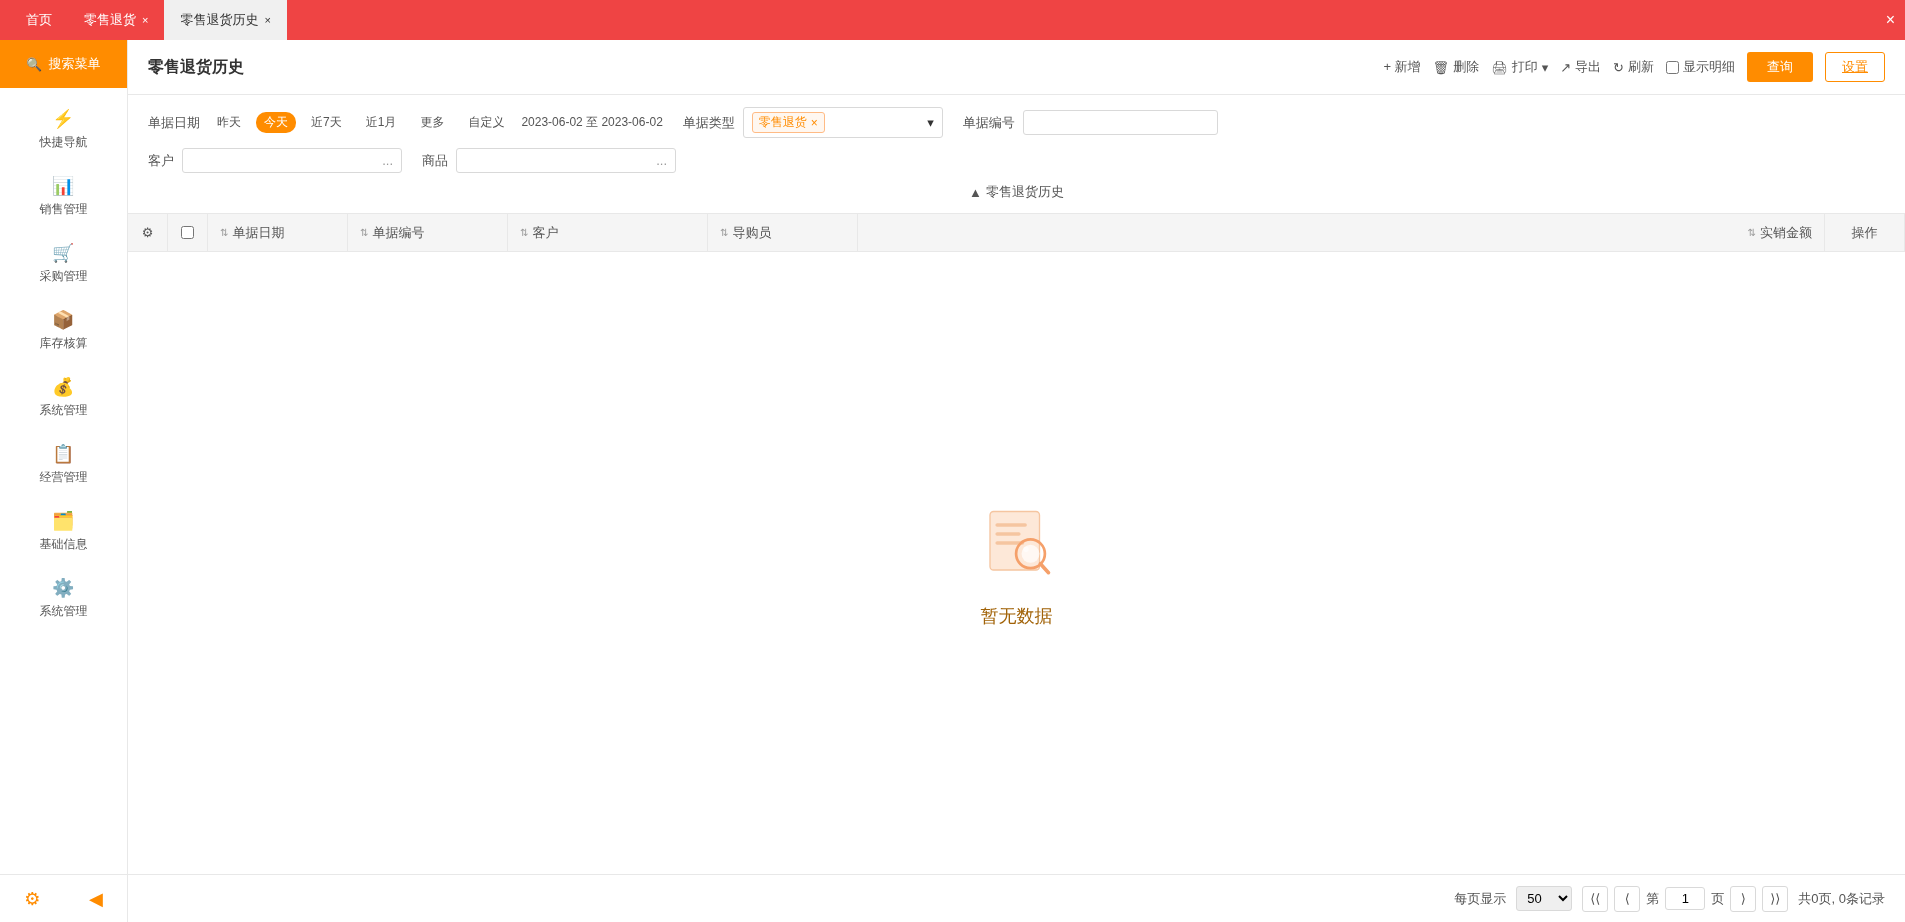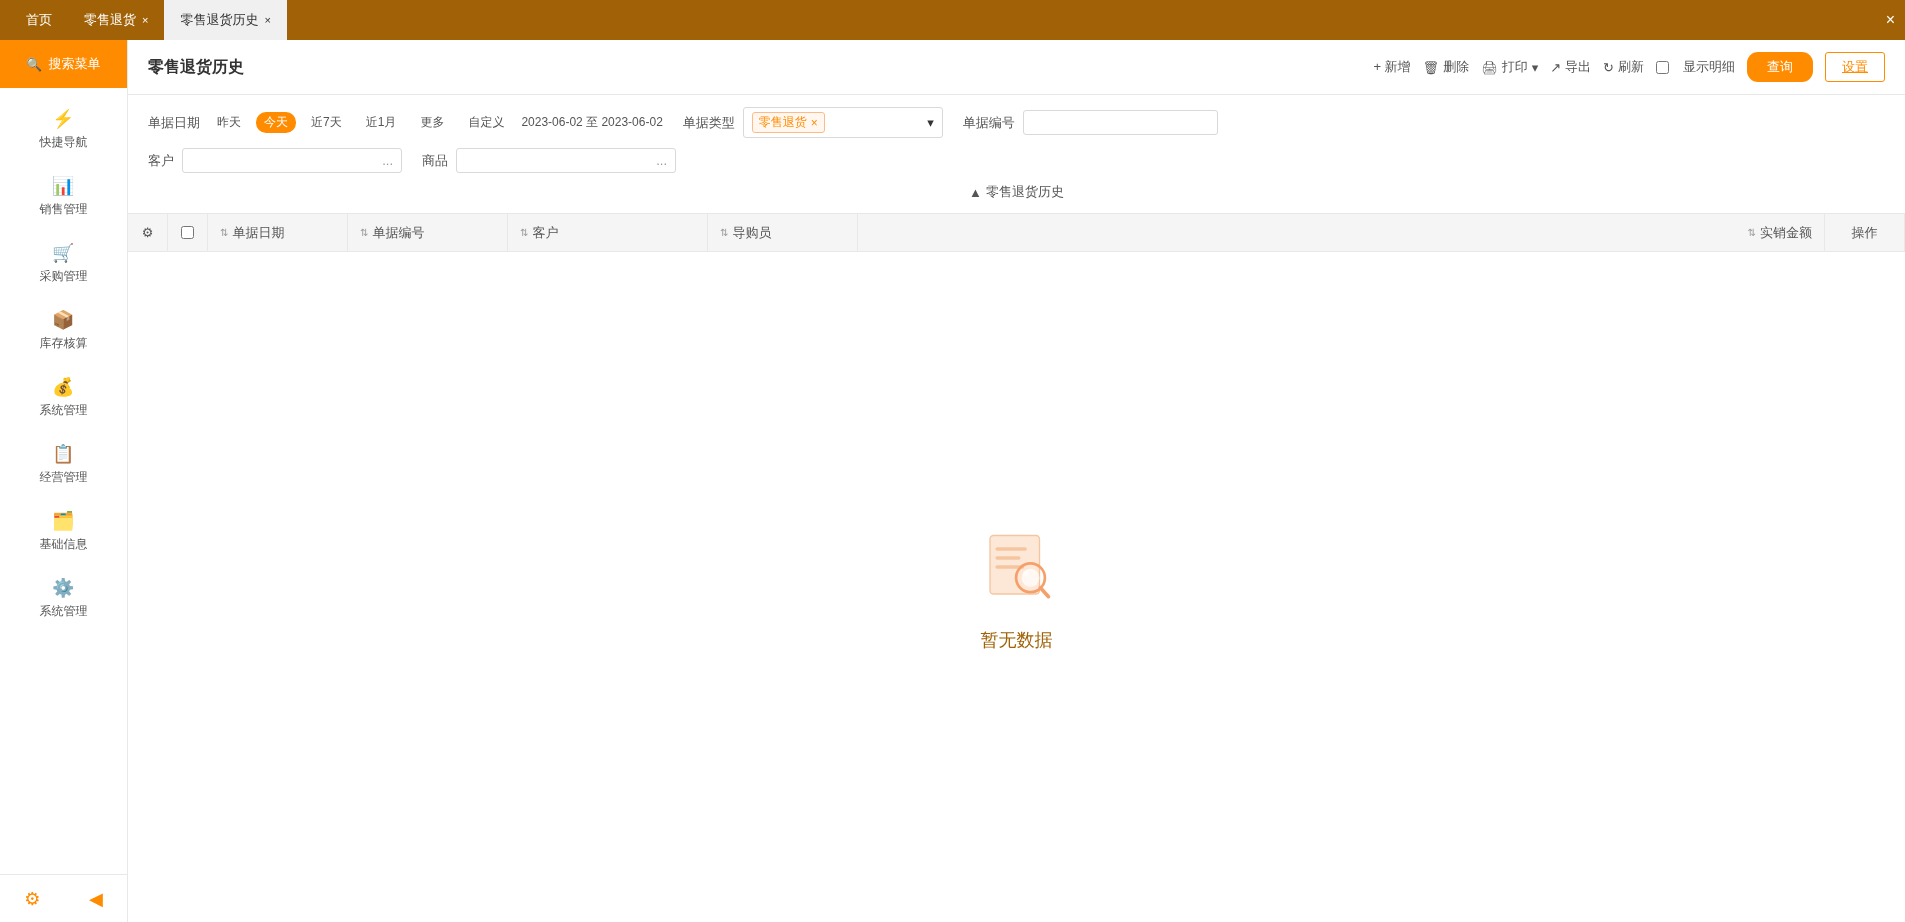--- a/index.html
+++ b/index.html
@@ -1,19 +1,19 @@
 <!DOCTYPE html>
 <html><head>
   <meta charset="utf-8">
   <style>
     * { margin: 0; padding: 0; box-sizing: border-box; }
     body { font-family: 'Microsoft YaHei', Arial, sans-serif; font-size: 13px; background: #f5f5f5; color: #333; width: 1905px; height: 922px; overflow: hidden; display: flex; flex-direction: column; }
 
     
-    .top-bar { height: 40px; background: #a16207; display: flex; align-items: center; padding: 0 10px; flex-shrink: 0; }
+    .top-bar { height: 40px; background: #ef4444; display: flex; align-items: center; padding: 0 10px; flex-shrink: 0; }
     .tab-item { height: 40px; display: flex; align-items: center; padding: 0 16px; cursor: pointer; color: #fff; font-size: 13px; position: relative; }
     .tab-item.active { background: #f0f0f0; color: #333; }
     .tab-item .close-btn { margin-left: 6px; font-size: 11px; cursor: pointer; }
     .tab-first { color: #fff; }
     .top-bar-close { margin-left: auto; color: #fff; cursor: pointer; font-size: 16px; }
 
     
     .main-layout { display: flex; flex: 1; overflow: hidden; }
 
     
@@ -26,23 +26,23 @@
     .sidebar-footer-icon { font-size: 18px; cursor: pointer; color: #ff8c00; }
 
     
     .content { flex: 1; display: flex; flex-direction: column; background: #f5f5f5; overflow: hidden; }
 
     
     .page-header { background: #fff; padding: 12px 20px; display: flex; align-items: center; justify-content: space-between; border-bottom: 1px solid #e8e8e8; flex-shrink: 0; }
     .page-title { font-size: 16px; font-weight: bold; color: #333; }
     .header-actions { display: flex; align-items: center; gap: 12px; margin-left: 28px; }
     .action-btn { display: flex; align-items: center; gap: 4px; cursor: pointer; color: #555; font-size: 13px; }
-    .btn-query { background: #ff8c00; color: #fff; border: none; padding: 6px 20px; border-radius: 11px; cursor: pointer; font-size: 13px; }
+    .btn-query { background: #ff8c00; color: #fff; border: none; padding: 6px 20px; border-radius: 3px; cursor: pointer; font-size: 13px; }
     .btn-setting { background: #fff; color: #ff8c00; border: 1px solid #ff8c00; padding: 5px 16px; border-radius: 3px; cursor: pointer; font-size: 13px; text-decoration: underline; }
-    .checkbox-label { display: flex; align-items: center; gap: 14px; font-size: 13px; color: #555; cursor: pointer; }
+    .checkbox-label { display: flex; align-items: center; gap: 4px; font-size: 13px; color: #555; cursor: pointer; }
 
     
     .filter-area { background: #fff; padding: 12px 20px; border-bottom: 1px solid #e8e8e8; flex-shrink: 0; }
     .filter-row { display: flex; align-items: center; gap: 20px; margin-bottom: 10px; flex-wrap: wrap; }
     .filter-item { display: flex; align-items: center; gap: 8px; }
     .filter-label { color: #555; font-size: 13px; white-space: nowrap; }
     .date-filters { display: flex; align-items: center; gap: 6px; }
     .date-btn { padding: 2px 8px; border-radius: 3px; cursor: pointer; font-size: 12px; color: #555; border: 1px solid transparent; }
     .date-btn.active { background: #ff8c00; color: #fff; border-radius: 10px; border: none; }
     .date-range { color: #555; font-size: 12px; }
@@ -282,15 +282,34 @@
           <circle cx="65" cy="62" r="16" fill="none" stroke="#f5a06a" stroke-width="3"></circle>
           <circle cx="65" cy="62" r="10" fill="#fff" opacity="0.7"></circle>
           <line x1="76" y1="73" x2="85" y2="83" stroke="#f5a06a" stroke-width="4" stroke-linecap="round"></line>
 
           <circle cx="60" cy="57" r="3" fill="#fff" opacity="0.6"></circle>
         </svg>
         <span class="empty-text">暂无数据</span>
       </div>
     </div>
 
+    <div class="pagination">
+      <span class="pagination-label">每页显示</span>
+      <select class="page-size-select">
+        <option>50</option>
+        <option>10</option>
+        <option>20</option>
+        <option>100</option>
+      </select>
+      <div class="page-nav">
+        <div class="page-btn">⟨⟨</div>
+        <div class="page-btn">⟨</div>
+        <span class="pagination-label">第</span>
+        <input class="page-input" type="text" value="1" style="">
+        <span class="pagination-label">页</span>
+        <div class="page-btn">⟩</div>
+        <div class="page-btn">⟩⟩</div>
+      </div>
+      <span class="page-total">共0页, 0条记录</span>
+    </div>
 
   </div>
 </div>
 
 </body></html>

